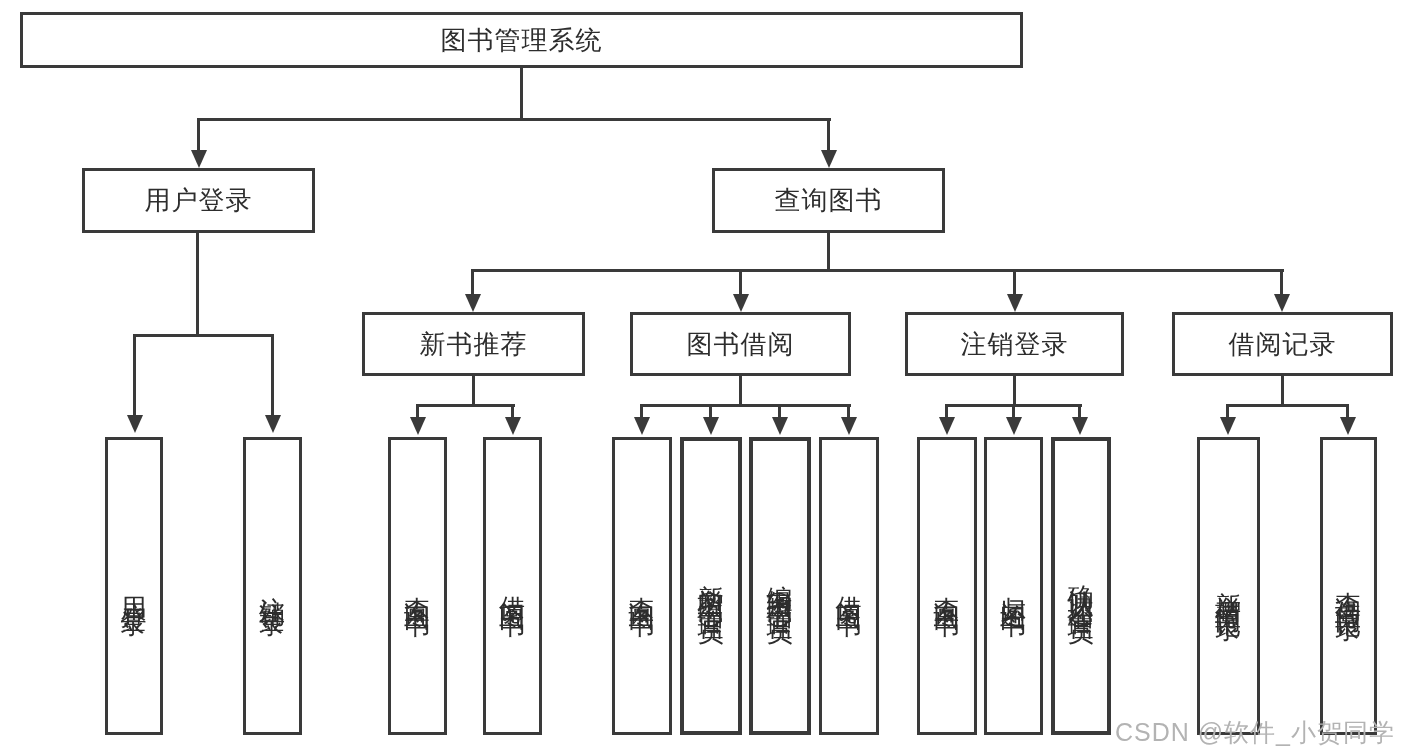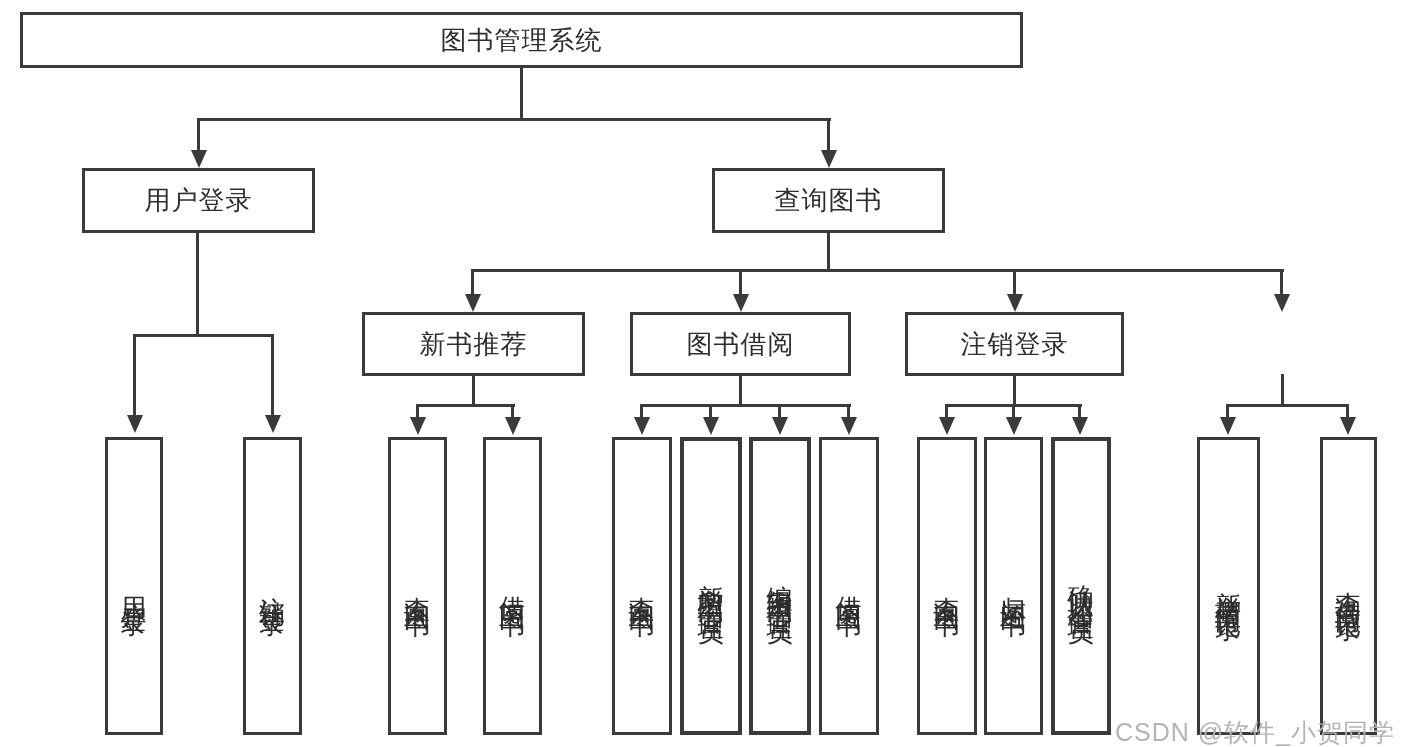--- a/index.html
+++ b/index.html
@@ -98,20 +98,23 @@
 
   <div class="box" style="left:630px;top:312px;width:221px;height:64px">
     <span class="hlabel">图书借阅</span>
   </div>
   <div class="box" style="left:362px;top:312px;width:223px;height:64px">
     <span class="hlabel">新书推荐</span>
   </div>
   <div class="box" style="left:905px;top:312px;width:219px;height:64px">
     <span class="hlabel">注销登录</span>
   </div>
+  <div class="box" style="left:1172px;top:312px;width:221px;height:64px">
+    <span class="hlabel">借阅记录</span>
+  </div>
 
   <div class="line" style="left:472px;top:374px;width:3px;height:32px"></div>
   <div class="line" style="left:416px;top:404px;width:99px;height:3px"></div>
   <div class="line" style="left:416px;top:404px;width:3px;height:15px"></div>
   <div class="arrow" style="left:410px;top:417px"></div>
   <div class="line" style="left:511px;top:404px;width:3px;height:15px"></div>
   <div class="arrow" style="left:505px;top:417px"></div>
 
   <div class="line" style="left:739px;top:374px;width:3px;height:32px"></div>
   <div class="line" style="left:640px;top:404px;width:211px;height:3px"></div>

